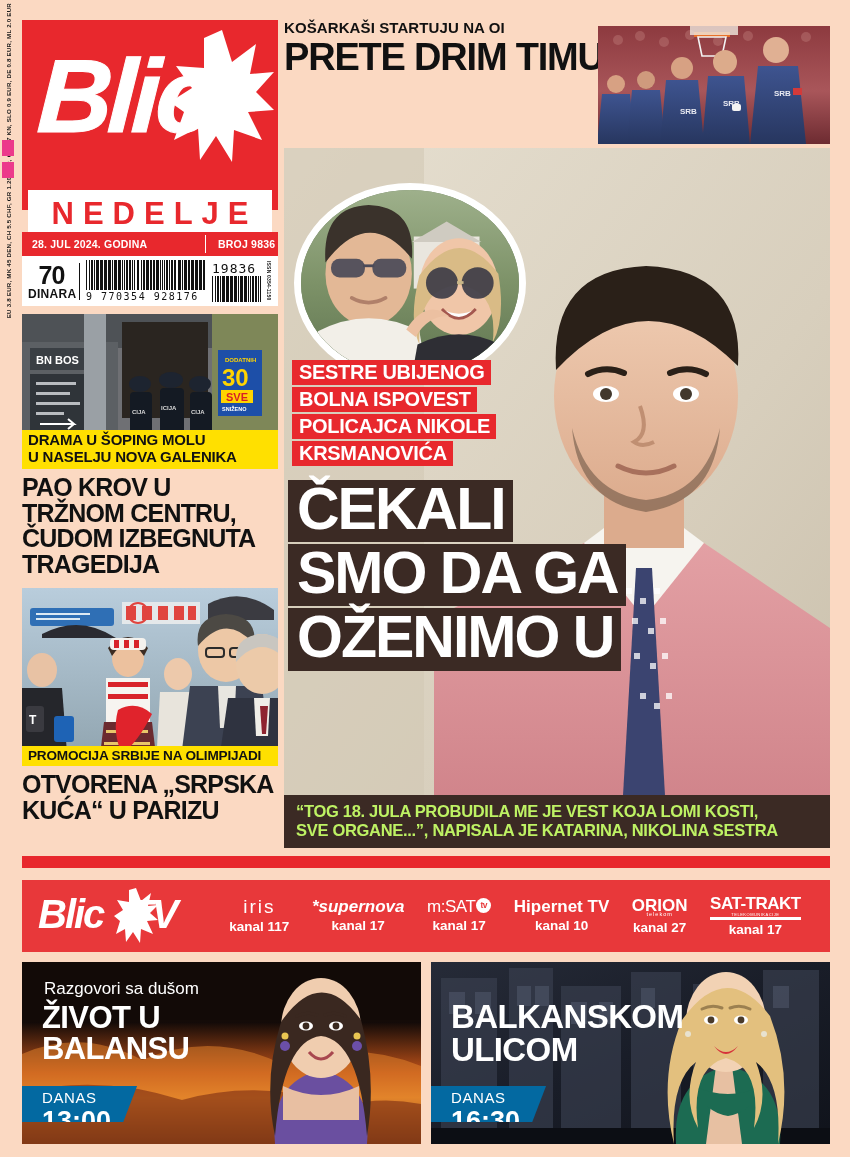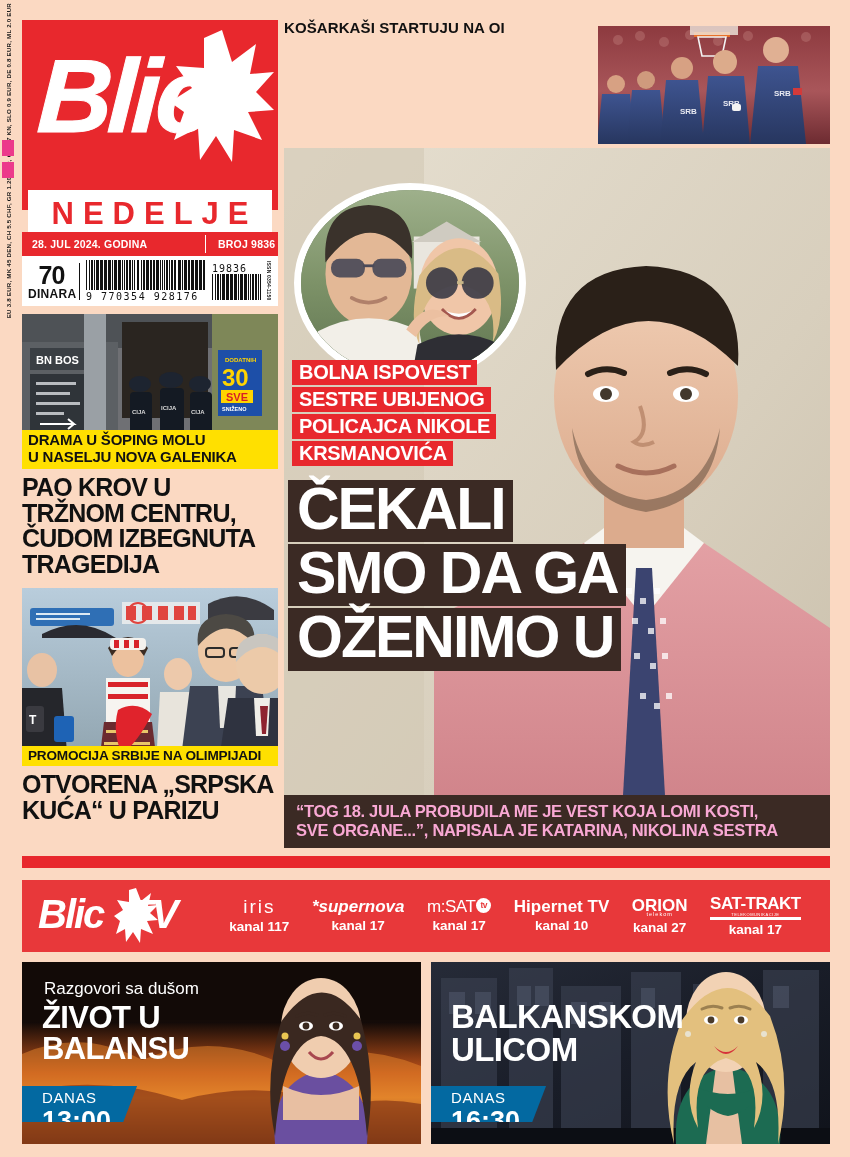--- a/index.html
+++ b/index.html
@@ -69,21 +69,21 @@
     width: 52px; text-align: center; color: #111; line-height: 1;
     border-right: 1px solid #111; margin-left: 6px; padding-right: 4px;
   }
   .price-stamp .num { font-size: 25px; font-weight: 800; letter-spacing: -1px; }
   .price-stamp .cur { font-size: 12px; font-weight: 700; letter-spacing: .3px; }
   .bc1 { margin-left: 6px; }
   .bc-bars { height: 30px; display: flex; align-items: flex-end; gap: 0; }
   .bc-bars i { display: block; background: #111; height: 100%; }
   .bc-digits { font-family: "DejaVu Sans Mono", monospace; font-size: 10px; letter-spacing: 1.5px; color:#111; margin-top:1px;}
   .bc2 { margin-left: 6px; text-align: left; }
-  .bc2 .top { font-family: "DejaVu Sans Mono", monospace; font-size: 10px; color:#111; letter-spacing:1px; }
+  .bc2 .top { font-family: "DejaVu Sans Mono", monospace; font-size: 13px; color:#111; letter-spacing:1px; }
   .issn-v {
     writing-mode: vertical-rl; font-size: 5px; font-weight: 700; color: #111;
     margin-left: 3px; letter-spacing: .2px;
   }
 
   
   .sport-teaser { position: absolute; left: 284px; top: 20px; width: 546px; height: 126px; }
   .sport-kicker {
     font-size: 15px; font-weight: 800; color: #111; letter-spacing: .1px; line-height: 1;
     margin-bottom: 4px;
@@ -118,21 +118,21 @@
 
   .big-head { position: absolute; left: 4px; top: 332px; width: 540px; }
   .big-line {
     display: inline-block; background: #3b2a24; color: #ffffff;
     font-size: 59px; font-weight: 800; line-height: .97;
     letter-spacing: -2px; padding: 1px 8px 4px 9px; margin-bottom: 2px;
     white-space: nowrap;
   }
   .quote-bar {
     position: absolute; left: 0px; bottom: 0px; width: 550px;
-    background: #3b2a24; color: #f9a8d4; padding: 7px 10px 9px 12px; margin-top: 10px;
+    background: #3b2a24; color: #bef264; padding: 7px 10px 9px 12px; margin-top: 10px;
   }
   .quote-bar div { font-size: 16.5px; font-weight: 800; line-height: 1.12; letter-spacing: -.3px; }
 
   
   .side-story { position: absolute; left: 22px; width: 256px; }
   .s1 { top: 314px; }
   .s2 { top: 588px; }
   .side-photo { position: relative; width: 256px; height: 155px; overflow: hidden; background:#4c4c50; }
   .s2 .side-photo { height: 178px; }
   .yellow-kicker {
@@ -357,20 +357,21 @@
             <i style="width:2px;background:transparent"></i>
           </div>
       </div>
       <div class="issn-v">ISSN 0354-1150</div>
     </div>
   </div>
 
   <div class="sport-teaser">
     <div class="sport-kicker">KOŠARKAŠI STARTUJU NA OI</div>
     <div class="sport-head">
+      <div>PRETE DRIM TIMU</div>
     </div>
     <div class="sport-photo">
       <svg viewBox="0 0 232 118" preserveAspectRatio="none" style="width:100%;height:100%;display:block">
         <defs>
           <linearGradient id="arena" x1="0" y1="0" x2="0" y2="1">
             <stop offset="0%" stop-color="#8d3a3f"></stop>
               <stop offset="55%" stop-color="#a9565a"></stop>
               <stop offset="100%" stop-color="#6d2b31"></stop>
           </linearGradient>
           <linearGradient id="jersey" x1="0" y1="0" x2="0" y2="1">
@@ -509,22 +510,22 @@
         <rect x="166" y="98" width="7" height="3" fill="#c8b78a"></rect>
         <path d="M150 128 q18 18 36 0 q-18 10 -36 0 z" fill="#fdfdfd"></path>
         <path d="M150 128 q18 20 36 0" stroke="#a4584f" stroke-width="3" fill="none"></path>
         <path d="M124 166 q44 -22 88 0 l6 34 h-100 z" fill="#2e2e34"></path>
 
         <path d="M112 150 q22 -34 46 -14 q-22 -2 -36 22 z" fill="#ecc0a1"></path>
       </svg>
     </div>
 
     <div class="kicker-stack">
+      <span class="kicker-line">SESTRE UBIJENOG</span>
       <span class="kicker-line">BOLNA ISPOVEST</span>
-      <span class="kicker-line">SESTRE UBIJENOG</span>
       <span class="kicker-line">POLICAJCA NIKOLE</span>
       <span class="kicker-line">KRSMANOVIĆA</span>
     </div>
 
     <div class="big-head">
       <div><span class="big-line">ČEKALI</span></div>
       <div><span class="big-line">SMO DA GA</span></div>
       <div><span class="big-line">OŽENIMO U</span></div>
     </div>
 

